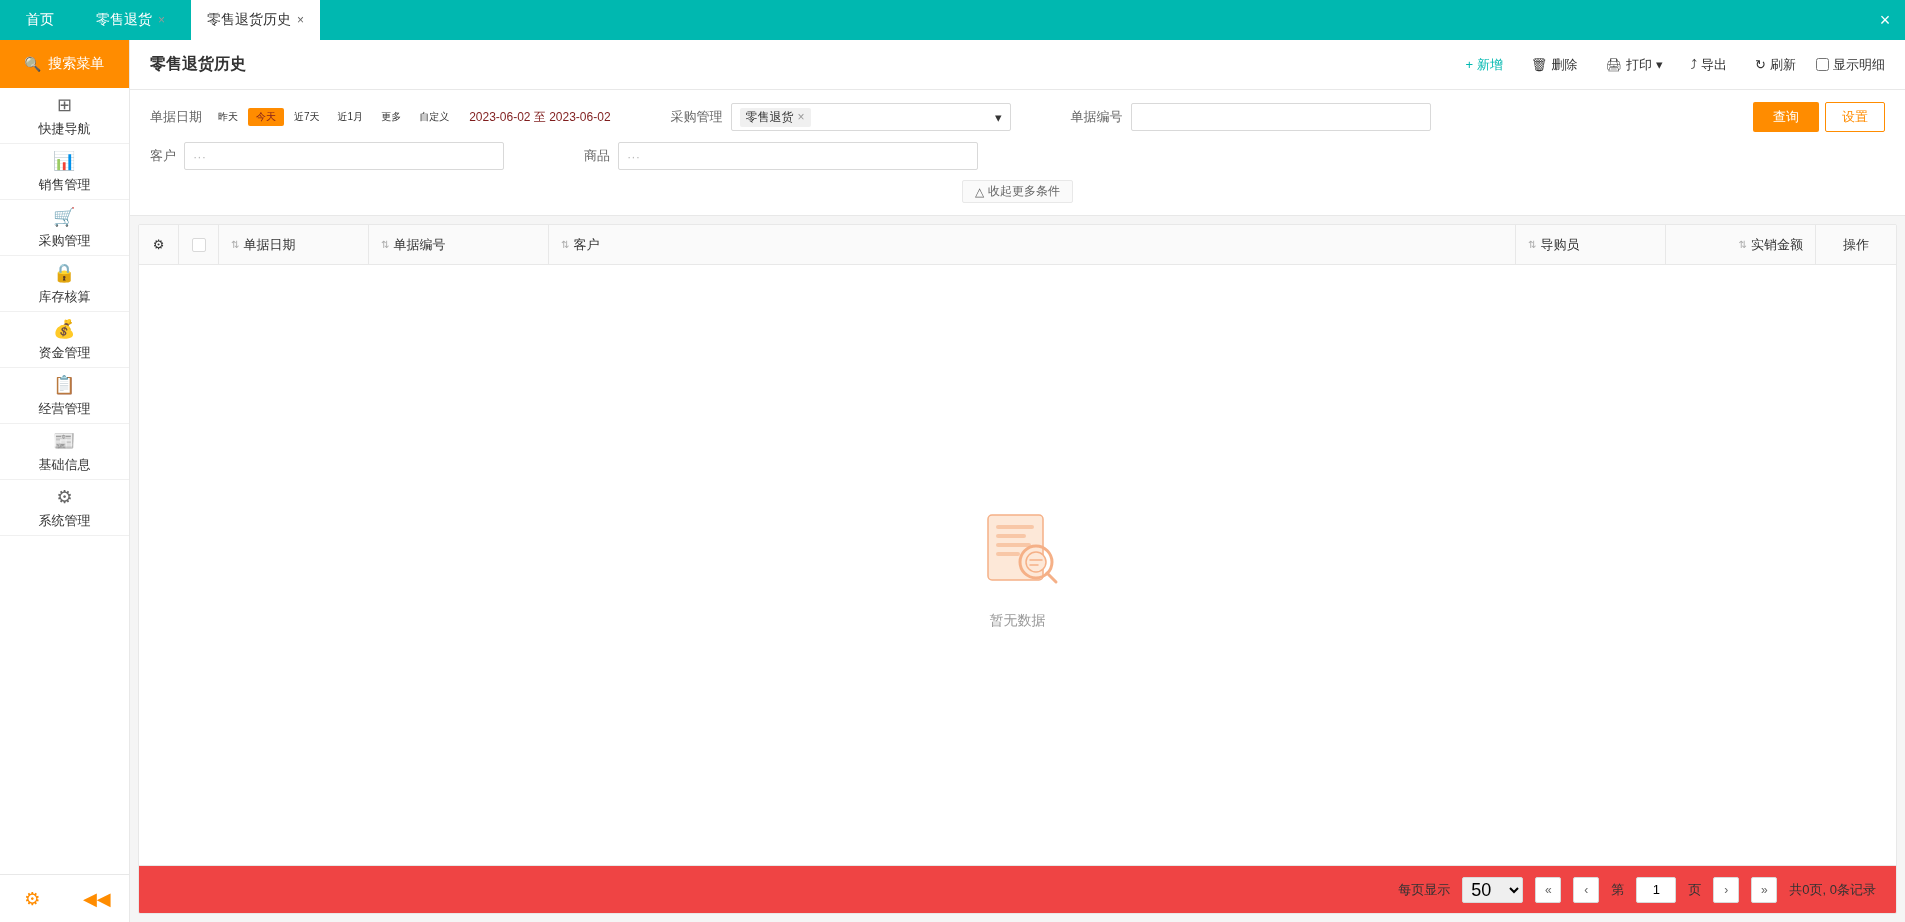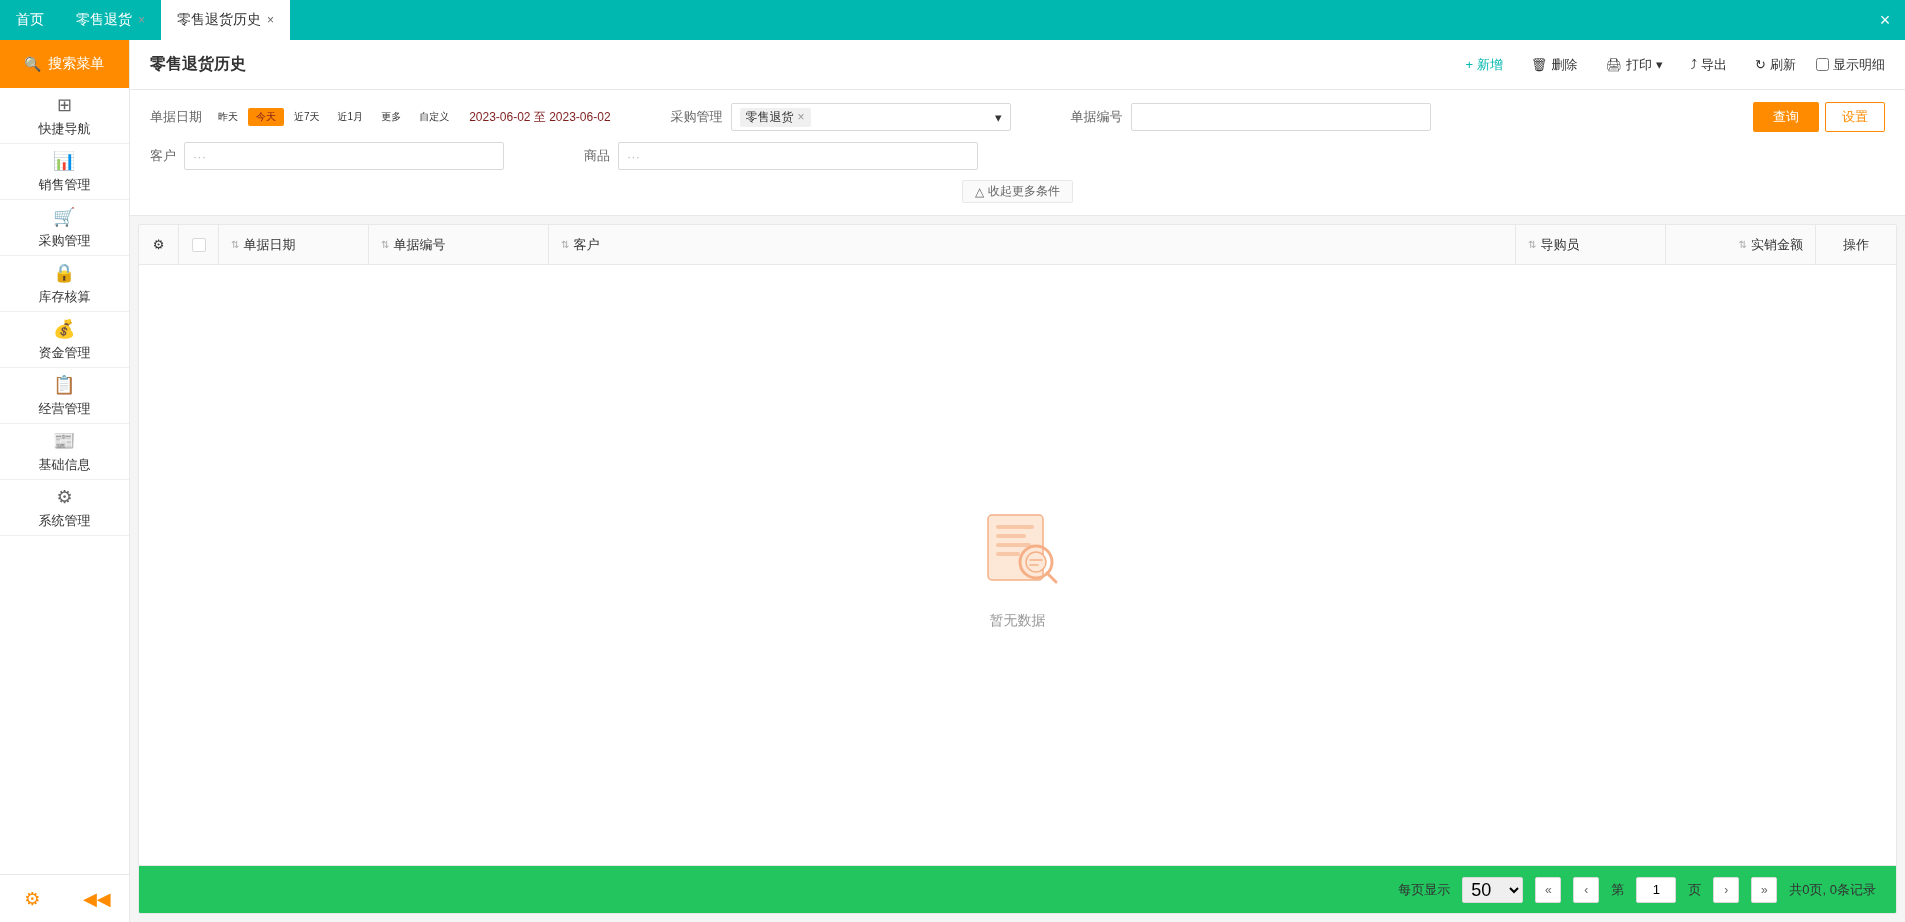--- a/index.html
+++ b/index.html
@@ -17,20 +17,21 @@
     .top-tab {
       height: 40px;
       padding: 16px 16px;
       display: flex;
       align-items: center;
       font-size: 14px;
       color: #fff;
       cursor: pointer;
       position: relative;
       white-space: nowrap;
+      margin-left: 10px;
     }
     .top-tab.active {
       background: #fff;
       color: #333;
     }
     .top-tab .tab-close {
       margin-left: 6px;
       font-size: 12px;
       color: #999;
       cursor: pointer;
@@ -307,21 +308,21 @@
       height: 100px;
     }
     .empty-text {
       font-size: 14px;
       color: #999;
     }
 
     
     .pagination-bar {
       height: 48px;
-      background: #22c55e;
+      background: #ef4444;
       border-top: 1px solid #e8e8e8;
       display: flex;
       align-items: center;
       justify-content: flex-end;
       padding: 0 20px;
       gap: 12px;
       font-size: 13px;
       color: #333;
       flex-shrink: 0;
     }

